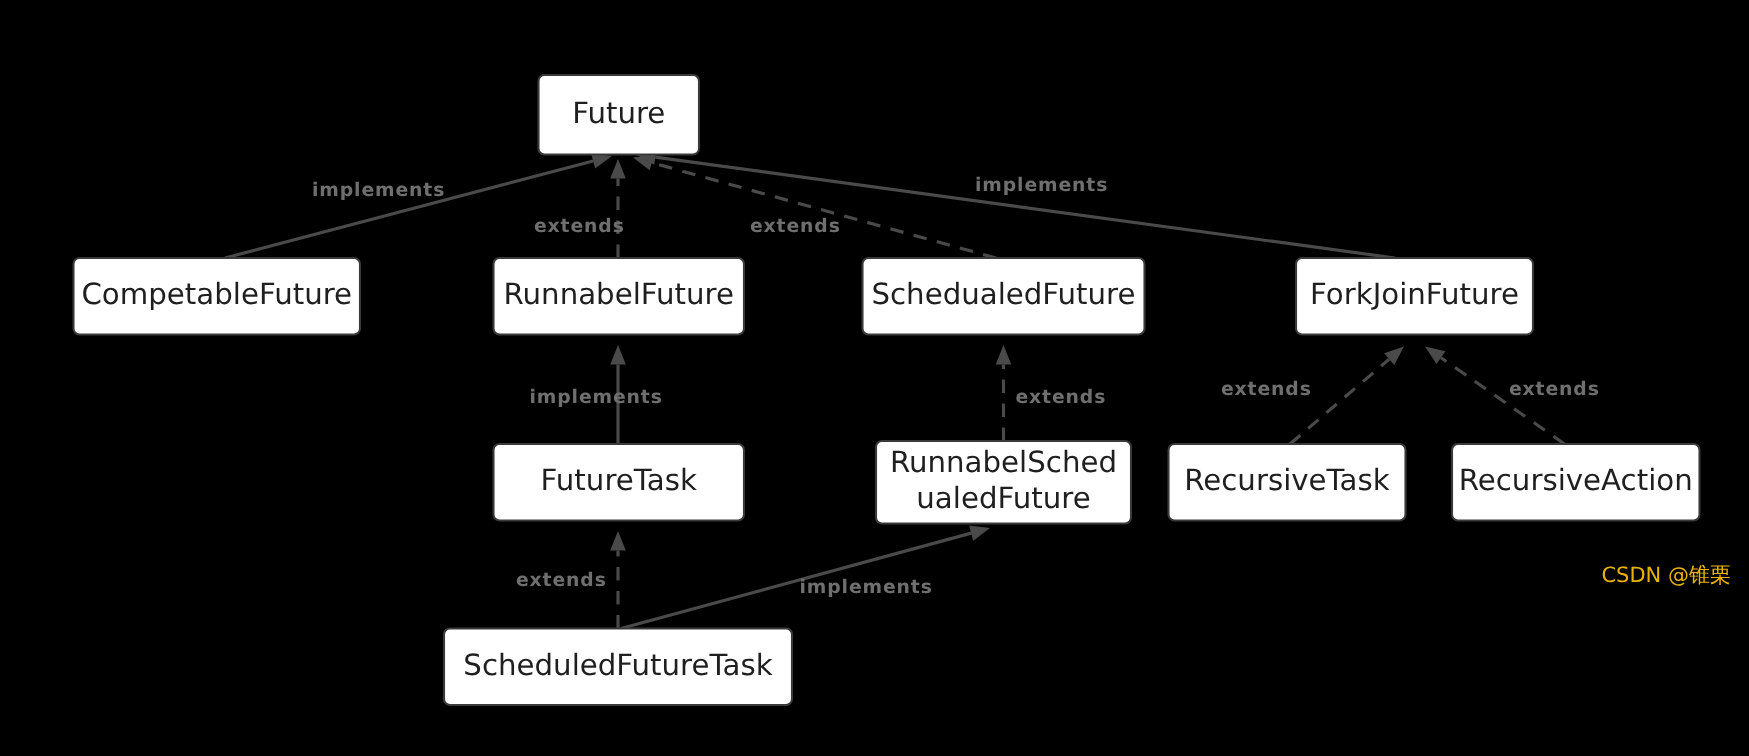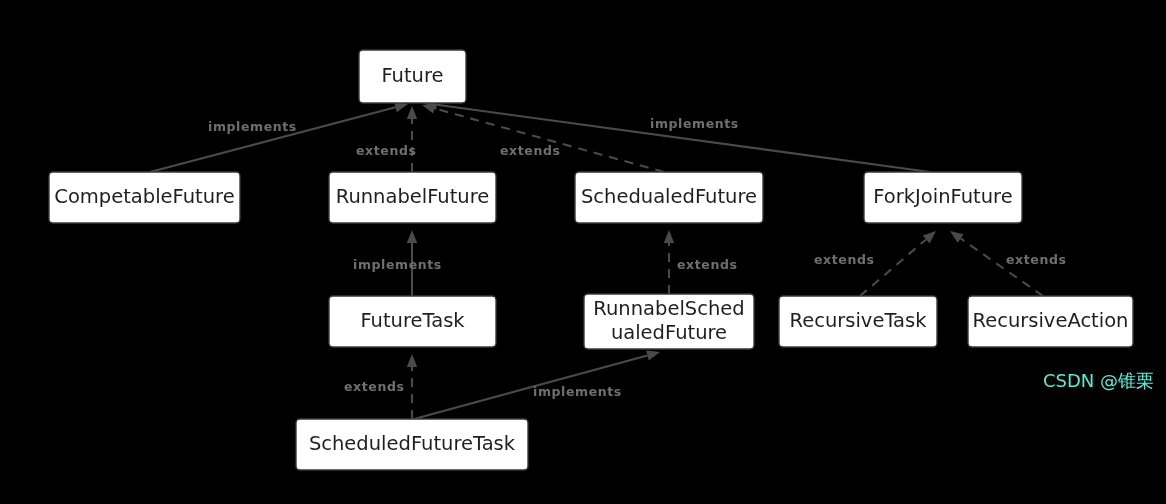--- a/index.html
+++ b/index.html
@@ -53,23 +53,23 @@
     font-family: "DejaVu Sans", sans-serif;
     font-size: 12.5px;
     font-weight: bold;
     letter-spacing: 0.6px;
     dominant-baseline: middle;
   }
   .watermark {
     position: absolute;
     right: 12px;
     bottom: 7px;
-    color: #5eead4;
+    color: #eab308;
     font-family: "DejaVu Sans", sans-serif;
-    font-size: 18px;
+    font-size: 14px;
     white-space: nowrap;
   }
 </style>
 </head>
 <body>
 
 <div id="diagram-root">
   <svg class="diagram" viewBox="0 0 1166 504" xmlns="http://www.w3.org/2000/svg">
     <g id="edges-layer">
         <g>

